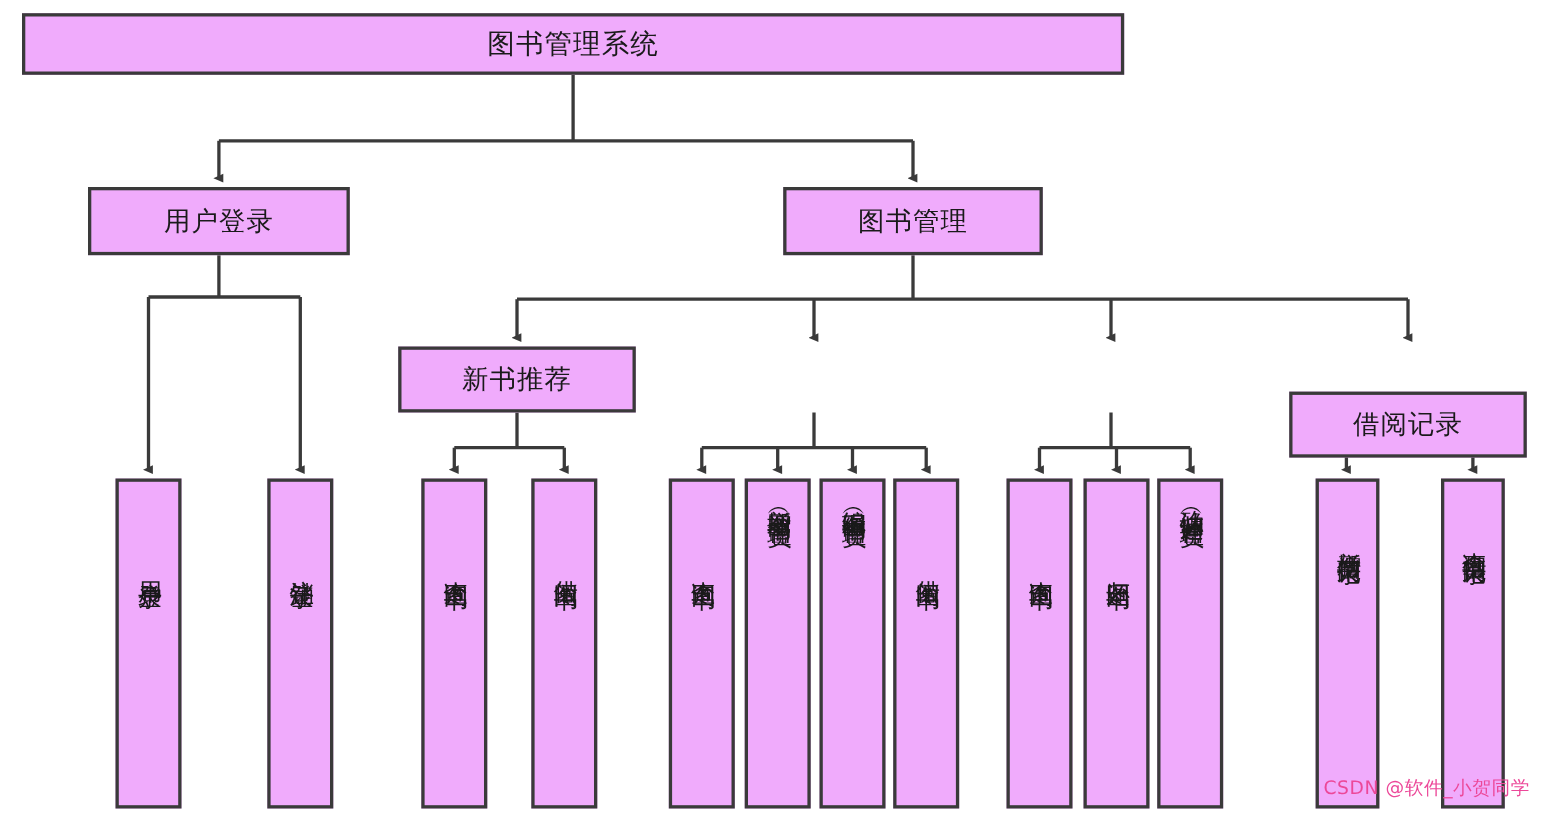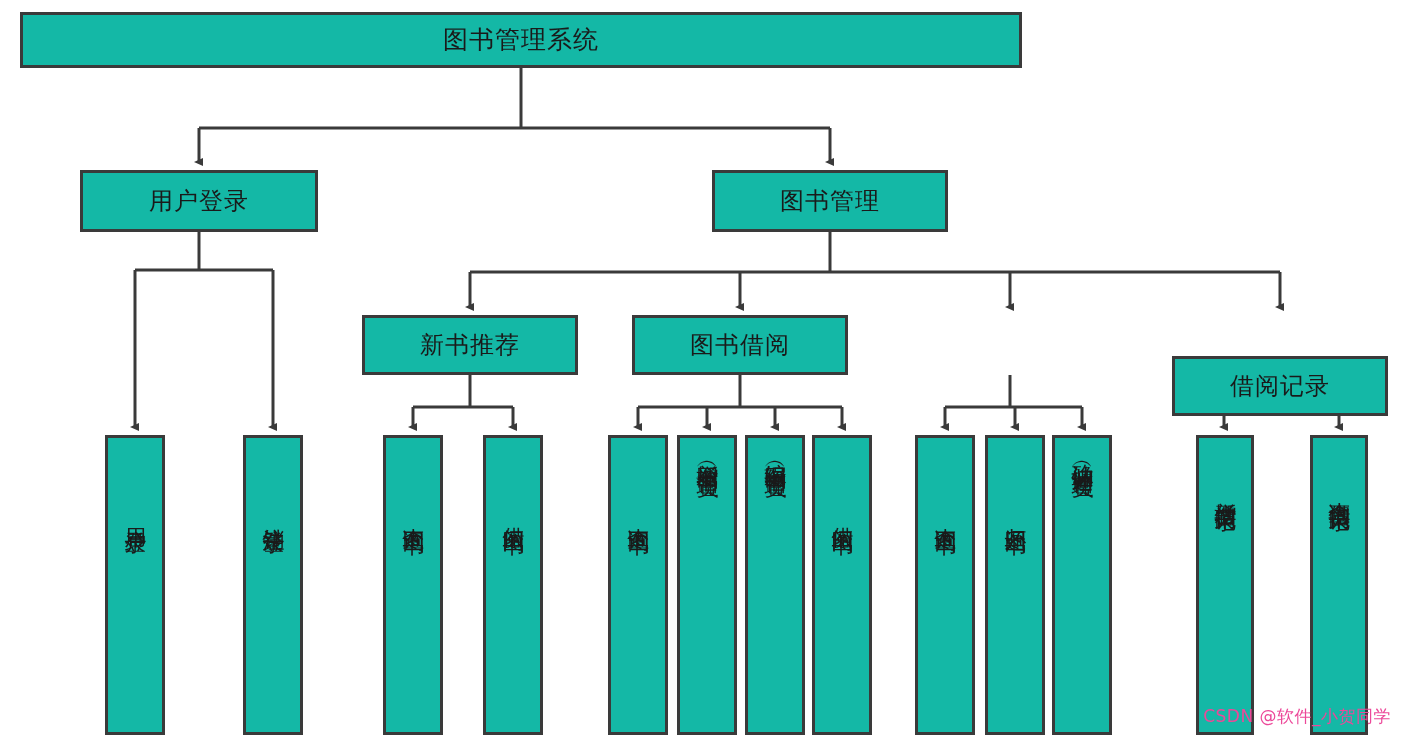--- a/index.html
+++ b/index.html
@@ -22,21 +22,21 @@
     left: 0;
     top: 0;
     width: 1405px;
     height: 747px;
     pointer-events: none;
   }
   .node {
     position: absolute;
     box-sizing: border-box;
     border: 3px solid #3a3a3a;
-    background: #14b8a6;
+    background: #f0abfc;
     display: flex;
     align-items: center;
     justify-content: center;
     color: #1a1a1a;
   }
   .node.horiz {
     font-size: 24px;
     letter-spacing: 1px;
     line-height: 1.2;
   }
@@ -125,21 +125,20 @@
       <path d="M1339,407 L1339,427" marker-end="url(#arrow)"></path>
     </g>
   </svg>
 
   <div class="node horiz root" style="left:20px; top:12px; width:1002px; height:56px;">图书管理系统</div>
 
   <div class="node horiz" style="left:80px; top:170px; width:238px; height:62px;">用户登录</div>
   <div class="node horiz" style="left:712px; top:170px; width:236px; height:62px;">图书管理</div>
 
   <div class="node horiz" style="left:362px; top:315px; width:216px; height:60px;">新书推荐</div>
-  <div class="node horiz" style="left:632px; top:315px; width:216px; height:60px;">图书借阅</div>
   <div class="node horiz" style="left:1172px; top:315px; width:216px; height:60px;margin-top:41px;">借阅记录</div>
 
   <div class="node leaf leaf-short" style="left:105px; top:435px; width:60px; height:300px;">
     <span class="vtext">用户登录</span>
   </div>
   <div class="node leaf leaf-short" style="left:243px; top:435px; width:60px; height:300px;">
     <span class="vtext">注销登录</span>
   </div>
 
   <div class="node leaf leaf-short" style="left:383px; top:435px; width:60px; height:300px;">

